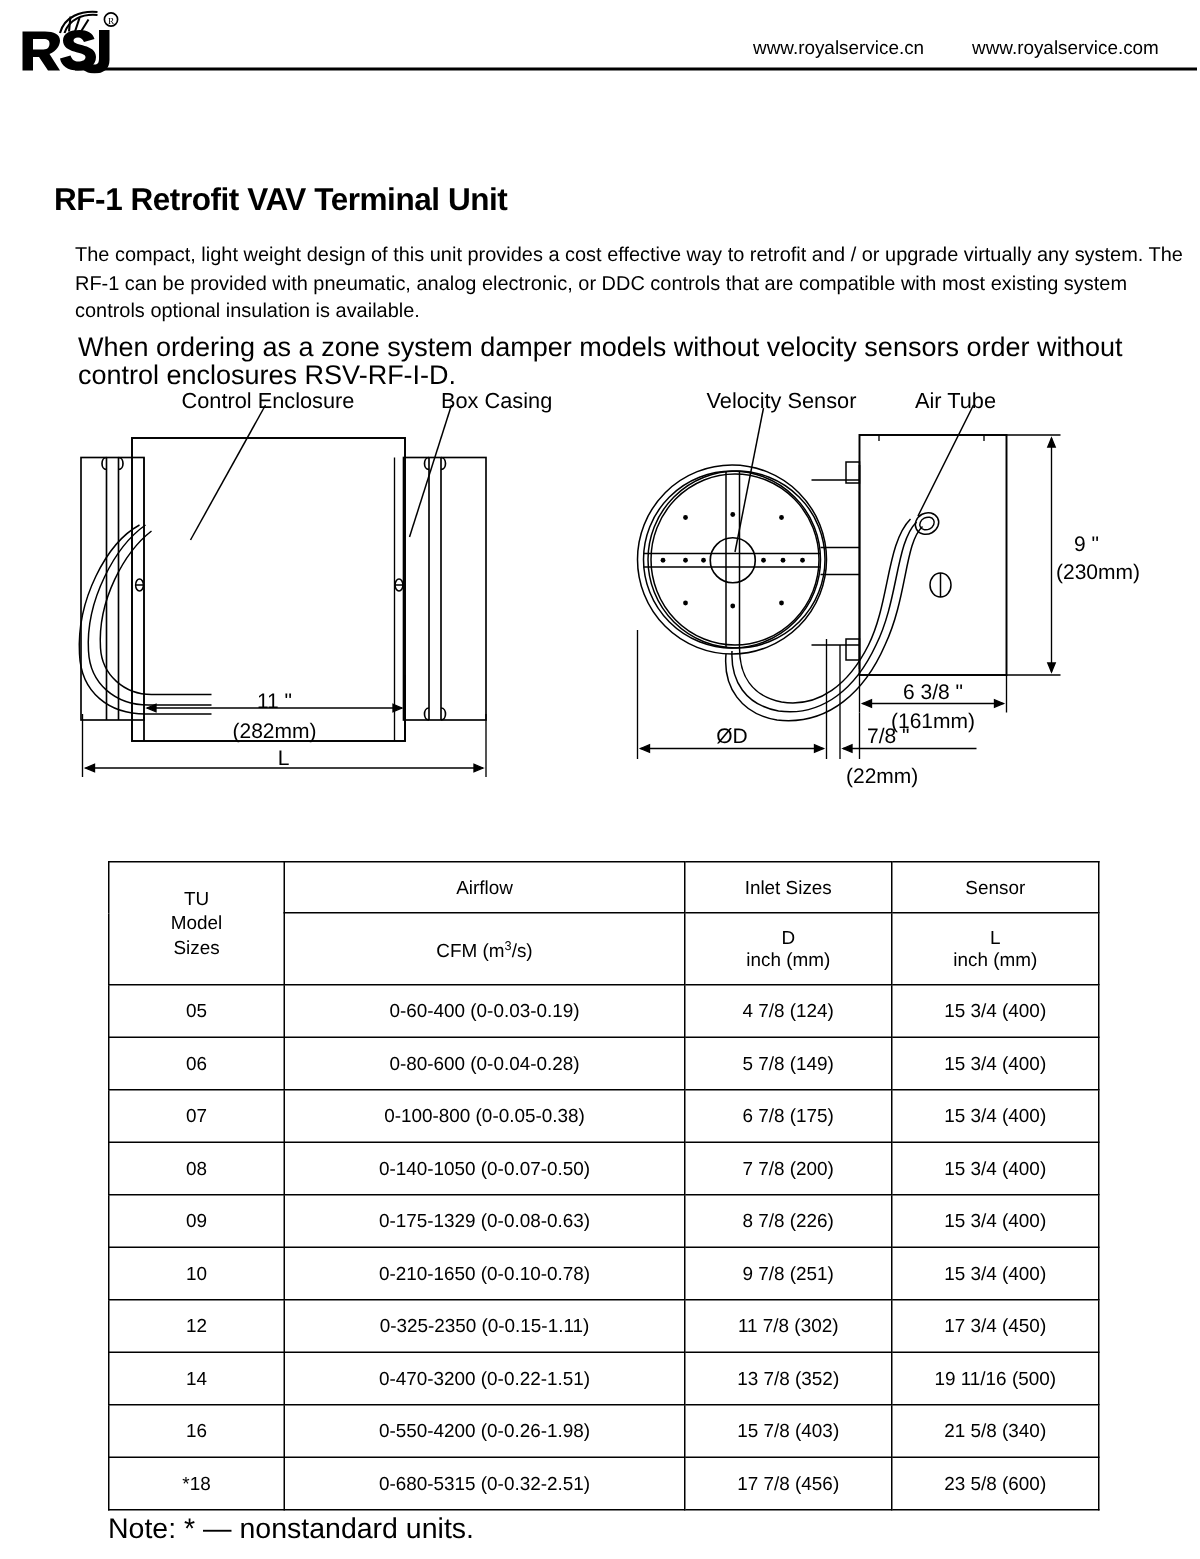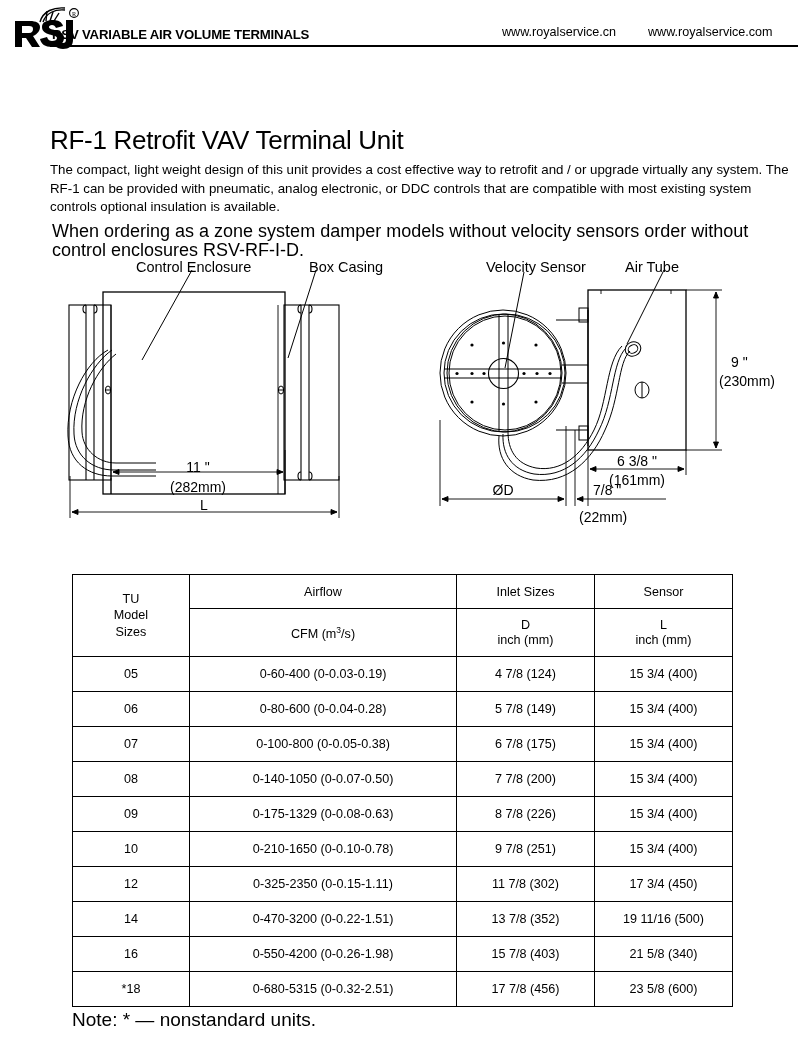--- a/index.html
+++ b/index.html
@@ -51,23 +51,23 @@
   #header-rule {
     position: absolute;
     left: 50px; top: 45px;
     width: 748px; height: 0;
     border-top: 2px solid #000;
   }
 
   
   #doc-title {
     position: absolute;
-    left: 50px; top: 108px;
-    font-size: 26px;
-    font-weight: normal;
+    left: 36px; top: 108px;
+    font-size: 21px;
+    font-weight: bold;
     letter-spacing: -0.3px;
     white-space: nowrap;
   }
   #intro-para {
     position: absolute;
     left: 50px; top: 148px;
     width: 746px;
     font-size: 13.3px;
     line-height: 18.5px;
   }
@@ -75,21 +75,21 @@
     position: absolute;
     left: 52px; top: 204px;
     width: 744px;
     font-size: 18px;
     line-height: 18.5px;
   }
 
   
   #drawing-area {
     position: absolute;
-    left: 16px; top: 250px;
+    left: 1px; top: 250px;
     width: 723px; height: 300px;
   }
   #drawing-area svg { display: block; }
 
   .cl-label {
     font-family: "Liberation Sans", sans-serif;
     font-size: 14.5px;
     fill: #000;
   }
   .dim-label {
@@ -160,21 +160,20 @@
                C38 35, 40 36, 42 36 C45 36, 47 35, 47 33 C47 29, 32 31, 32 22 Z" fill="#000"></path>
 
       <path d="M56 15 L63 15 L63 35 C63 41, 59 44, 53 44 C50 44, 47 43, 45 41
                L48 36 C49 37, 51 38, 53 38 C55 38, 56 37, 56 34 Z" fill="#000"></path>
 
       <circle cx="64" cy="8" r="4.4" fill="none" stroke="#000" stroke-width="1.1"></circle>
       <text x="64" y="11" font-family="&quot;Liberation Serif&quot;, serif" font-size="6.2" text-anchor="middle" fill="#000">R</text>
     </svg>
   </div>
 
-  <div id="header-title">RSV VARIABLE AIR VOLUME TERMINALS</div>
 
   <div id="header-url-1">www.royalservice.cn</div>
 
   <div id="header-url-2">www.royalservice.com</div>
 
   <div id="header-rule"></div>
 </div>
 
 <h1 id="doc-title">RF-1 Retrofit VAV Terminal Unit</h1>
 

